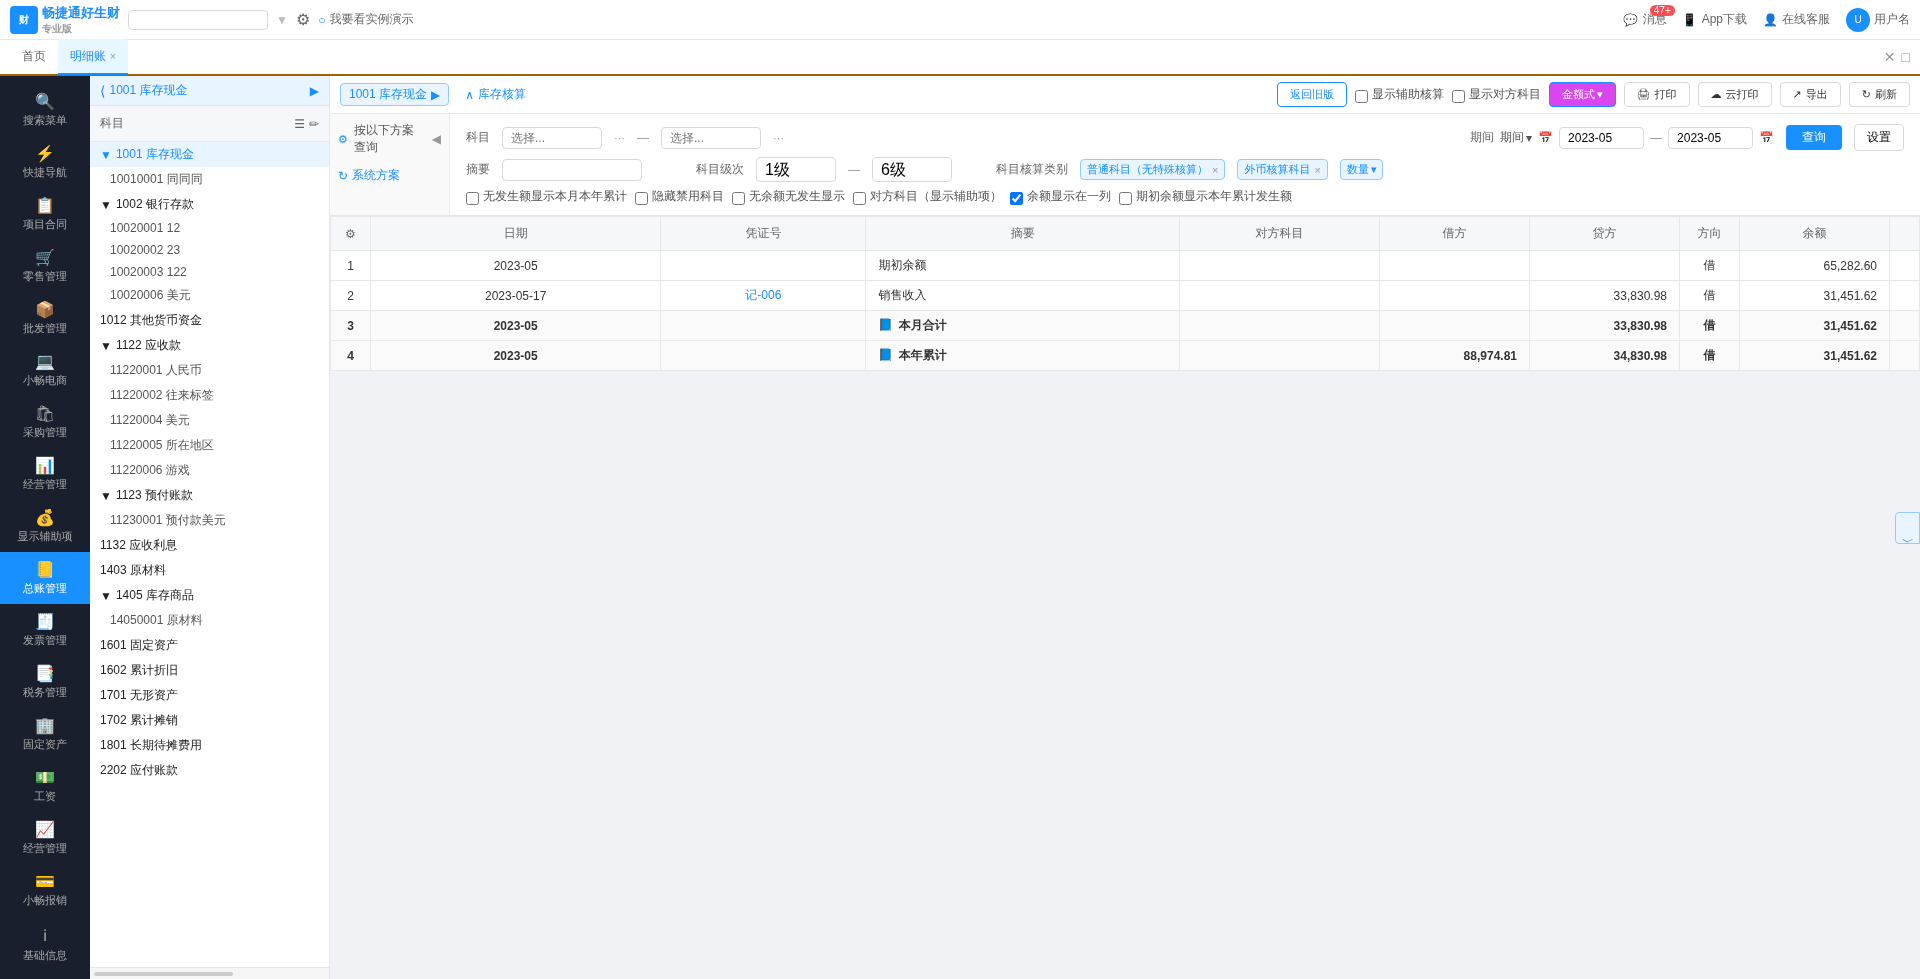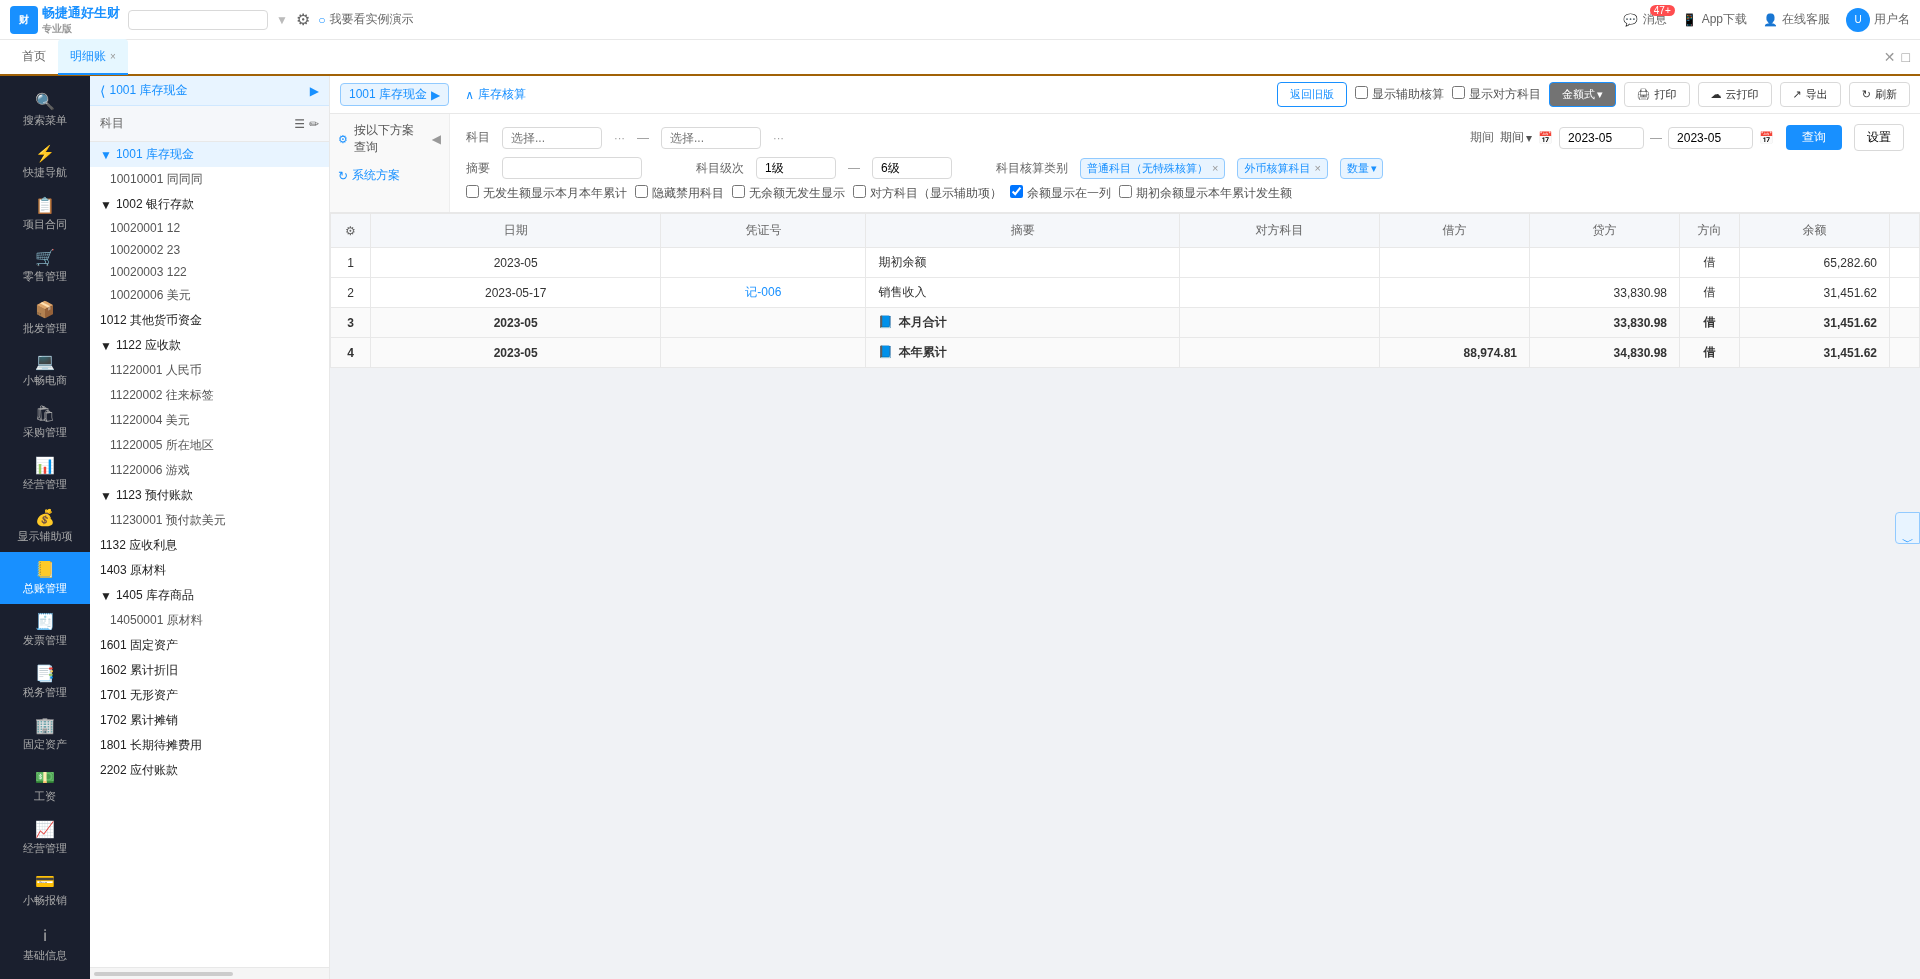--- a/index.html
+++ b/index.html
@@ -42,32 +42,32 @@
     .tree-item { padding: 4px 10px 4px 14px; cursor: pointer; font-size: 12px; color: #333; display: flex; align-items: center; gap: 4px; }
     .tree-item.selected { background: #e8f4ff; color: #1890ff; }
     .tree-item.parent { font-weight: 500; color: #222; padding-left: 10px; }
     .tree-item.child { padding-left: 20px; color: #555; }
     
     
     .toolbar { display: flex; align-items: center; justify-content: space-between; padding: 6px 10px; background: #fff; border-bottom: 1px solid #e8e8e8; flex-shrink: 0; }
     .toolbar-left { display: flex; align-items: center; gap: 8px; }
     .toolbar-right { display: flex; align-items: center; gap: 8px; }
     .btn { padding: 4px 12px; border-radius: 4px; font-size: 11px; cursor: pointer; border: 1px solid #d9d9d9; background: #fff; color: #333; display: flex; align-items: center; gap: 4px; }
-    .btn-primary { background: #737373; color: #fff; border-color: #1890ff; }
+    .btn-primary { background: #d946ef; color: #fff; border-color: #1890ff; }
     .btn-outline { border-color: #1890ff; color: #1890ff; }
     .btn-dropdown { display: flex; align-items: center; gap: 2px; }
     .toolbar-tag { display: flex; align-items: center; gap: 4px; background: #e8f4ff; border: 1px solid #91caff; border-radius: 4px; padding: 2px 8px; color: #1890ff; font-size: 12px; cursor: pointer; }
     .collapse-btn { display: flex; align-items: center; gap: 4px; color: #1890ff; cursor: pointer; font-size: 12px; padding: 4px 8px; }
-    .checkbox-item { display: flex; align-items: flex-start; gap: 4px; font-size: 12px; color: #555; cursor: pointer; }
+    .checkbox-item { display: flex; align-items: flex-end; gap: 4px; font-size: 12px; color: #555; cursor: pointer; }
     .checkbox-item input { cursor: pointer; }
     .filter-row { display: flex; align-items: center; gap: 12px; margin-bottom: 6px; flex-wrap: wrap; }
     .filter-row:last-child { margin-bottom: 0; }
     .filter-label { font-size: 12px; color: #666; white-space: nowrap; }
     .filter-input { border: 1px solid #d9d9d9; border-radius: 4px; padding: 3px 8px; font-size: 12px; outline: none; color: #999; width: 120px; }
-    .filter-select { border: 1px solid #d9d9d9; border-radius: 4px; padding: 3px 8px; font-size: 12px; outline: none; width: 80px; appearance: none; background: white; cursor: pointer; }
+    .filter-select { border: 1px solid #d9d9d9; border-radius: 4px; padding: 3px 8px; font-size: 16px; outline: none; width: 80px; appearance: none; background: white; cursor: pointer; }
     .filter-tag { display: inline-flex; align-items: center; gap: 4px; background: #e8f4ff; border: 1px solid #91caff; border-radius: 4px; padding: 2px 6px; color: #1890ff; font-size: 11px; }
     .filter-tag-close { cursor: pointer; color: #999; }
     .query-btn { background: #1890ff; color: white; border: none; border-radius: 4px; padding: 4px 16px; font-size: 12px; cursor: pointer; }
     .settings-btn { border: 1px solid #d9d9d9; background: #fff; border-radius: 4px; padding: 4px 12px; font-size: 12px; cursor: pointer; }
     .date-input { border: 1px solid #d9d9d9; border-radius: 4px; padding: 3px 8px; font-size: 12px; width: 100px; outline: none; }
     
     
     .filter-section { background: #fff; border-bottom: 1px solid #e8e8e8; flex-shrink: 0; }
     .filter-section-inner { display: flex; }
     .scheme-side { width: 120px; background: #f9f9f9; border-right: 1px solid #eee; padding: 8px; flex-shrink: 0; }

